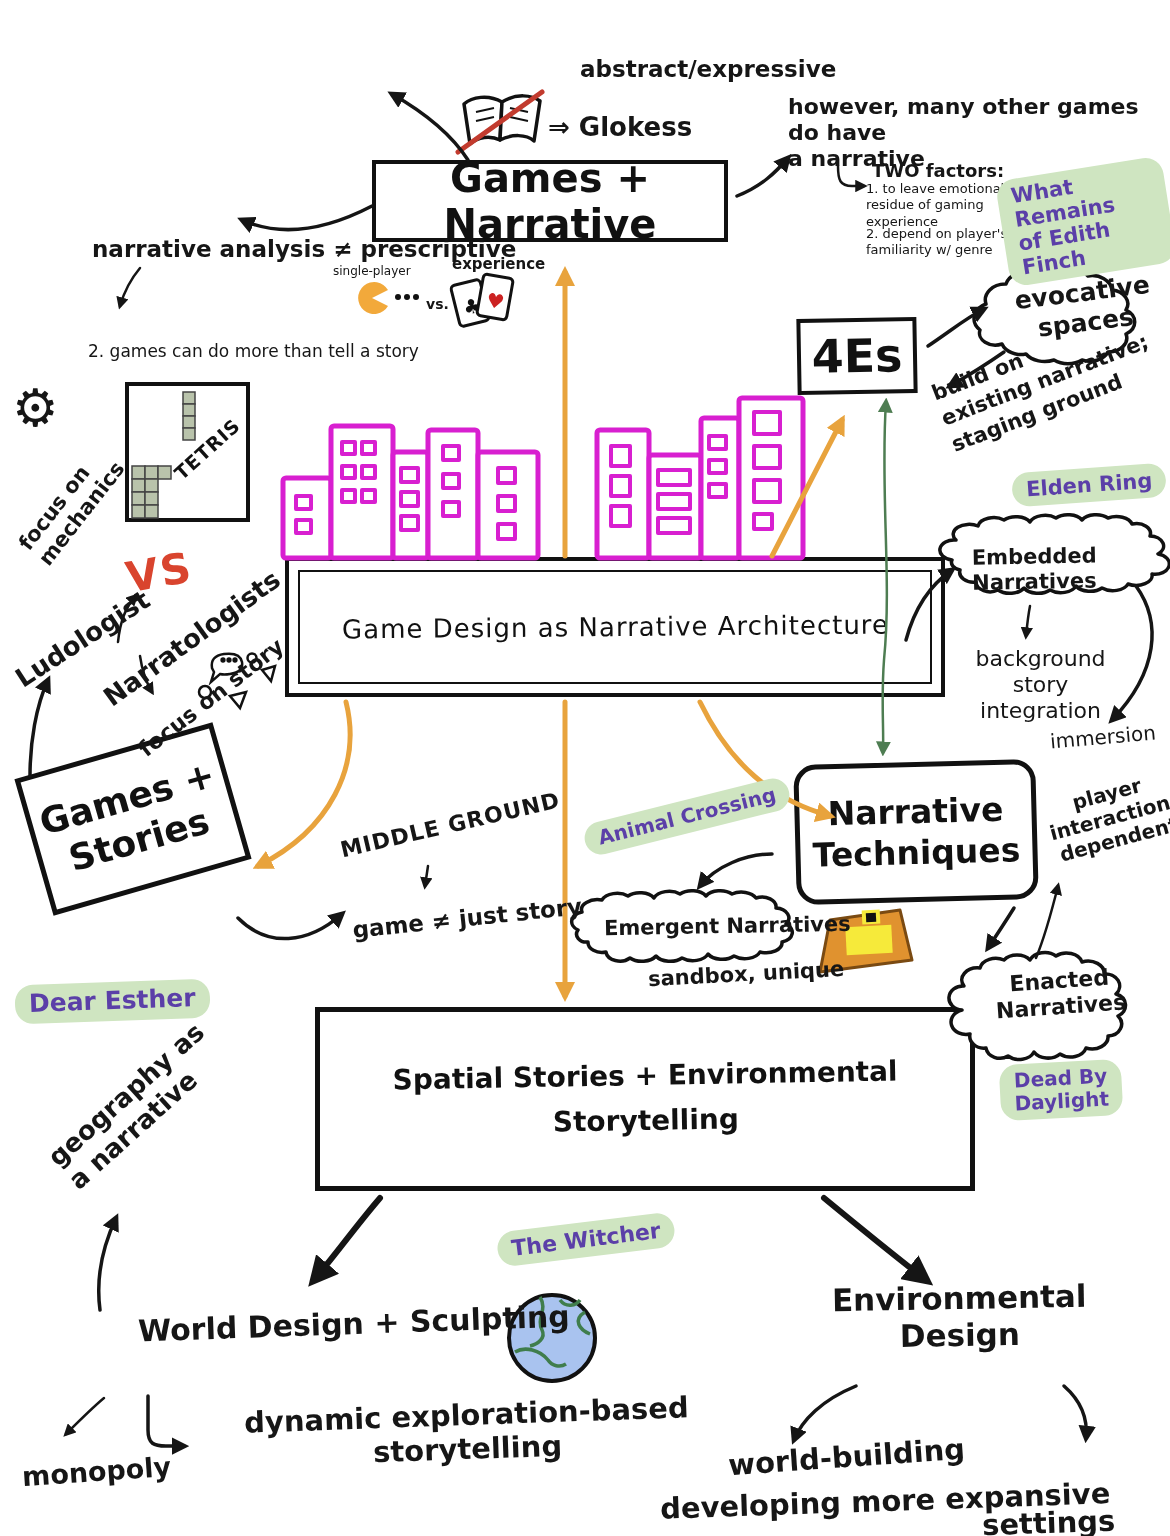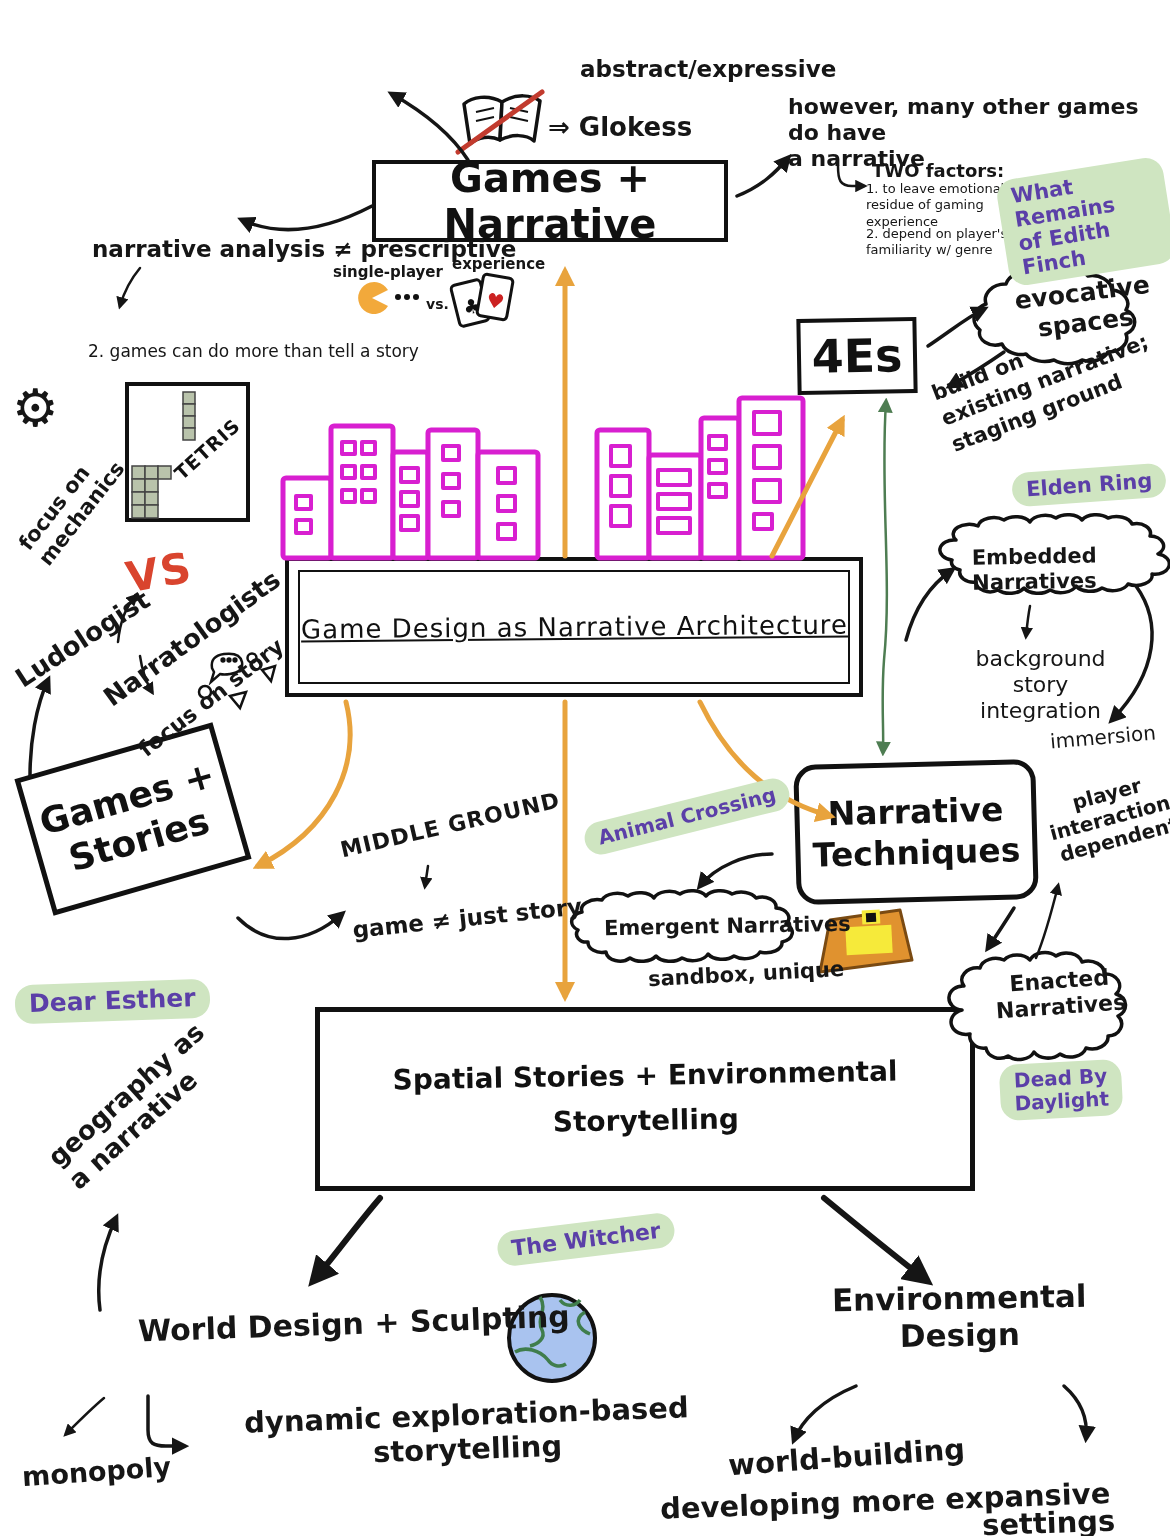--- a/index.html
+++ b/index.html
@@ -20,21 +20,21 @@
 <div class="canvas">
 
   <div class="box" style="left:372px;top:160px;width:356px;height:82px;font-size:40px;font-weight:700;">
     <span>Games + Narrative</span>
   </div>
 
   <div class="box" style="left:797px;top:318px;width:120px;height:76px;font-size:46px;font-weight:700;transform:rotate(-1deg);">
     <span>4Es</span>
   </div>
 
-  <div class="box" style="left:285px;top:557px;width:578px;height:140px;text-decoration:underline;">
+  <div class="box" style="left:285px;top:557px;width:660px;height:140px;">
     <div class="inner"></div>
     <span style="position:relative;font-size:26px;font-weight:400;letter-spacing:1px;transform:rotate(-0.5deg);">Game Design as Narrative Architecture</span>
   </div>
 
   <div class="box" style="left:30px;top:748px;width:206px;height:142px;border-width:5px;transform:rotate(-16deg);font-size:36px;font-weight:700;line-height:1.2;">
     <span style="white-space:pre-line;">Games +
 Stories</span>
   </div>
 
   <div class="box" style="left:795px;top:762px;width:242px;height:140px;border-width:5px;border-radius:22px;transform:rotate(-1.5deg);font-size:33px;font-weight:700;line-height:1.25;">
@@ -242,21 +242,21 @@
 existing narrative;
 staging ground</div>
   <div class="hl" style="left:1012px;top:468px;font-size:21px;transform:rotate(-4deg);">Elden Ring</div>
   <div class="t" style="left:972px;top:544px;font-size:21px;font-weight:600;transform:rotate(-1deg);">Embedded Narratives</div>
   <div class="t" style="left:948px;top:646px;font-size:22px;text-align:center;width:185px;">background story
 integration</div>
   <div class="t" style="left:1050px;top:726px;font-size:20px;transform:rotate(-5deg);">immersion</div>
 
   <div class="t" style="left:60px;top:236px;font-size:23px;font-weight:600;margin-left:32px;">narrative analysis ≠ prescriptive</div>
   <div class="t" style="left:88px;top:341px;font-size:17px;">2. games can do more than tell a story</div>
-  <div class="t" style="left:333px;top:264px;font-size:15px;font-weight:700;">single-player</div>
+  <div class="t" style="left:333px;top:264px;font-size:12px;font-weight:400;">single-player</div>
   <div class="t" style="left:426px;top:296px;font-size:14px;font-weight:600;">vs.</div>
   <div class="t" style="left:452px;top:256px;font-size:15px;font-weight:700;">experience</div>
 
   <div class="t" style="left:12px;top:378px;font-size:52px;">⚙</div>
   <div class="t" style="left:14px;top:540px;font-size:21px;font-weight:600;transform:rotate(-52deg);transform-origin:left top;">focus on
 mechanics</div>
   <div class="t" style="left:10px;top:668px;font-size:26px;font-weight:600;transform:rotate(-33deg);transform-origin:left top;">Ludologist</div>
   <div class="t" style="left:126px;top:548px;font-size:42px;font-weight:800;color:#d9442e;letter-spacing:2px;transform:rotate(-10deg);">VS</div>
   <div class="t" style="left:98px;top:688px;font-size:26px;font-weight:600;transform:rotate(-36deg);transform-origin:left top;">Narratologists</div>
   <div class="t" style="left:134px;top:742px;font-size:22px;font-weight:600;transform:rotate(-38deg);transform-origin:left top;">focus on story</div>

